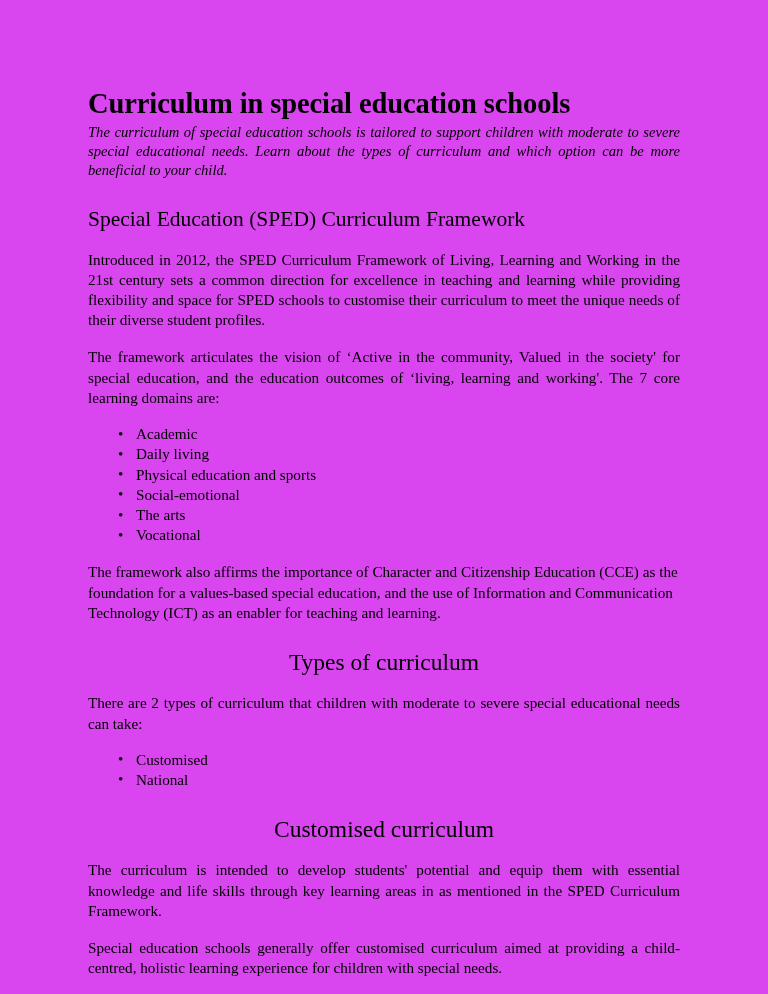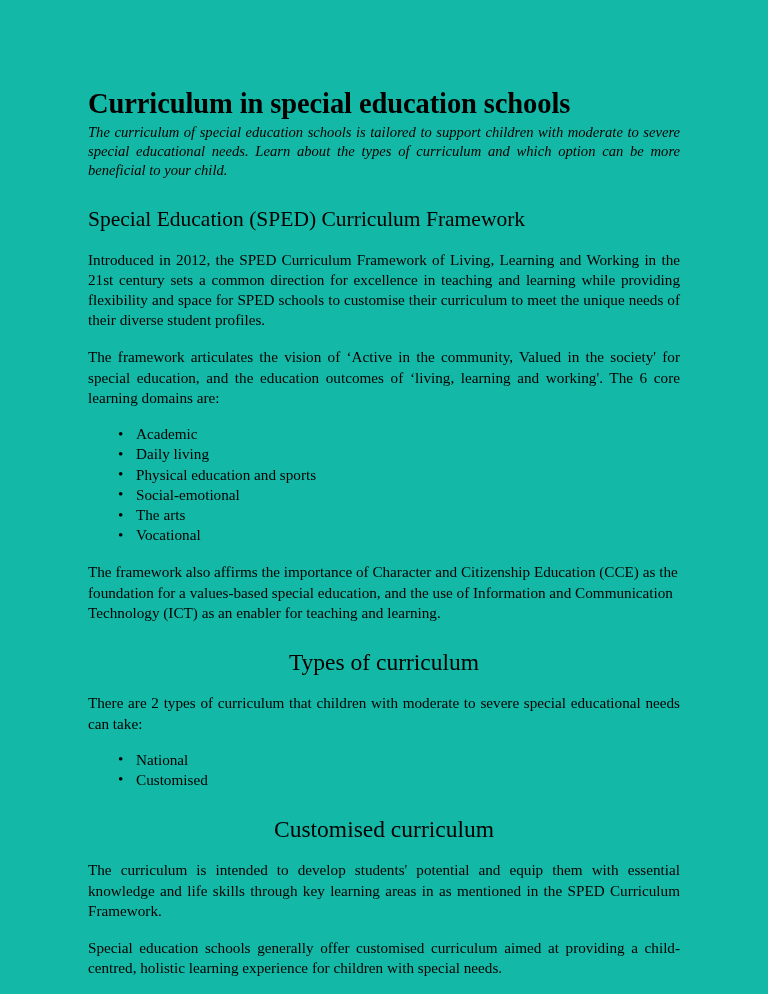--- a/index.html
+++ b/index.html
@@ -12,21 +12,21 @@
     width: 768px;
     height: 994px;
     font-family: "Liberation Serif", "DejaVu Serif", serif;
     color: #000000;
     overflow: hidden;
   }
   .page {
     position: relative;
     width: 768px;
     height: 994px;
-    background: #14b8a6;
+    background: #d946ef;
     box-sizing: border-box;
     padding: 12px;
   }
   .content {
     position: absolute;
     left: 88px;
     top: 88px;
     width: 592px;
   }
 
@@ -110,40 +110,40 @@
   <div class="content">
 
     <h1 class="doc-title">Curriculum in special education schools</h1>
 
     <p class="lead">The curriculum of special education schools is tailored to support children with moderate to severe special educational needs. Learn about the types of curriculum and which option can be more beneficial to your child.</p>
 
     <h2 class="h2 heading-gap-lg">Special Education (SPED) Curriculum Framework</h2>
 
     <p class="para">Introduced in 2012, the SPED Curriculum Framework of Living, Learning and Working in the 21st century sets a common direction for excellence in teaching and learning while providing flexibility and space for SPED schools to customise their curriculum to meet the unique needs of their diverse student profiles.</p>
 
-    <p class="para">The framework articulates the vision of ‘Active in the community, Valued in the society' for special education, and the education outcomes of ‘living, learning and working'. The 6 core learning domains are:</p>
+    <p class="para">The framework articulates the vision of ‘Active in the community, Valued in the society' for special education, and the education outcomes of ‘living, learning and working'. The 7 core learning domains are:</p>
 
     <ul class="bullets">
       <li>Academic</li>
       <li>Daily living</li>
       <li>Physical education and sports</li>
       <li>Social-emotional</li>
       <li>The arts</li>
       <li>Vocational</li>
     </ul>
 
     <p class="para flush gap-after-bullets">The framework also affirms the importance of Character and Citizenship Education (CCE) as the foundation for a values-based special education, and the use of Information and Communication Technology (ICT) as an enabler for teaching and learning.</p>
 
     <h2 class="h2 big heading-gap-md">Types of curriculum</h2>
 
     <p class="para">There are 2 types of curriculum that children with moderate to severe special educational needs can take:</p>
 
     <ul class="bullets">
+      <li>Customised</li>
       <li>National</li>
-      <li>Customised</li>
     </ul>
 
     <h2 class="h2 big heading-gap-md">Customised curriculum</h2>
 
     <p class="para">The curriculum is intended to develop students' potential and equip them with essential knowledge and life skills through key learning areas in as mentioned in the SPED Curriculum Framework.</p>
 
     <p class="para">Special education schools generally offer customised curriculum aimed at providing a child-centred, holistic learning experience for children with special needs.</p>
 
   </div>
 </div>

